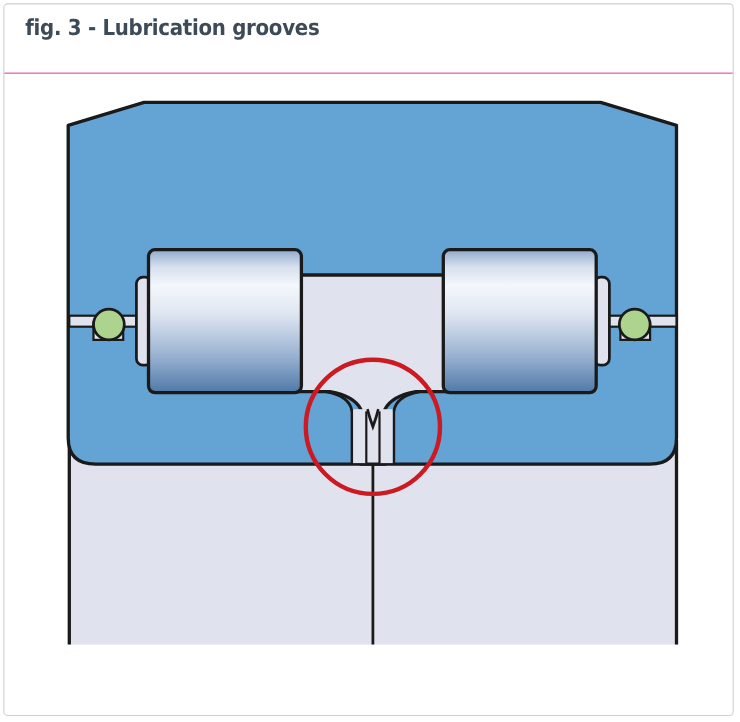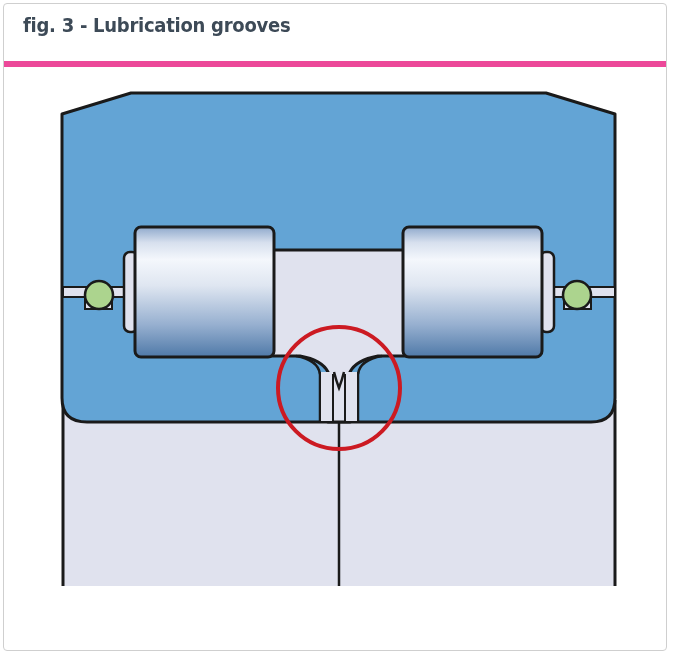--- a/index.html
+++ b/index.html
@@ -1,18 +1,18 @@
 <!DOCTYPE html>
 <html><head>
 <meta charset="utf-8">
 <style>
   html, body { margin: 0; padding: 0; background: #ffffff; }
   body { width: 673px; height: 656px; position: relative; overflow: hidden; font-family: "DejaVu Sans", sans-serif; }
   .card { position: absolute; left: 3px; top: 3px; width: 664px; height: 648px; border: 1px solid #cfcfcf; border-radius: 4px; background: #fff; box-sizing: border-box; }
-  .card-header { height: 63px; border-bottom: 6px solid #ec4899; box-sizing: border-box; padding: 9px 0 12px 19px; text-decoration: underline; }
+  .card-header { height: 63px; border-bottom: 1px solid #ec4899; box-sizing: border-box; padding: 9px 0 12px 19px; text-decoration: underline; }
   .title { font-family: "DejaVu Sans", sans-serif; font-size: 20px; font-weight: bold; color: #3d4a57; letter-spacing: -0.3px; transform: scaleX(0.9); transform-origin: left center; display: inline-block; }
   .figure { position: absolute; left: 0; top: 0; }
 </style>
 </head>
 <body>
 
 <div class="card">
   <div class="card-header">
     <span class="title">fig. 3 - Lubrication grooves</span>
   </div>

